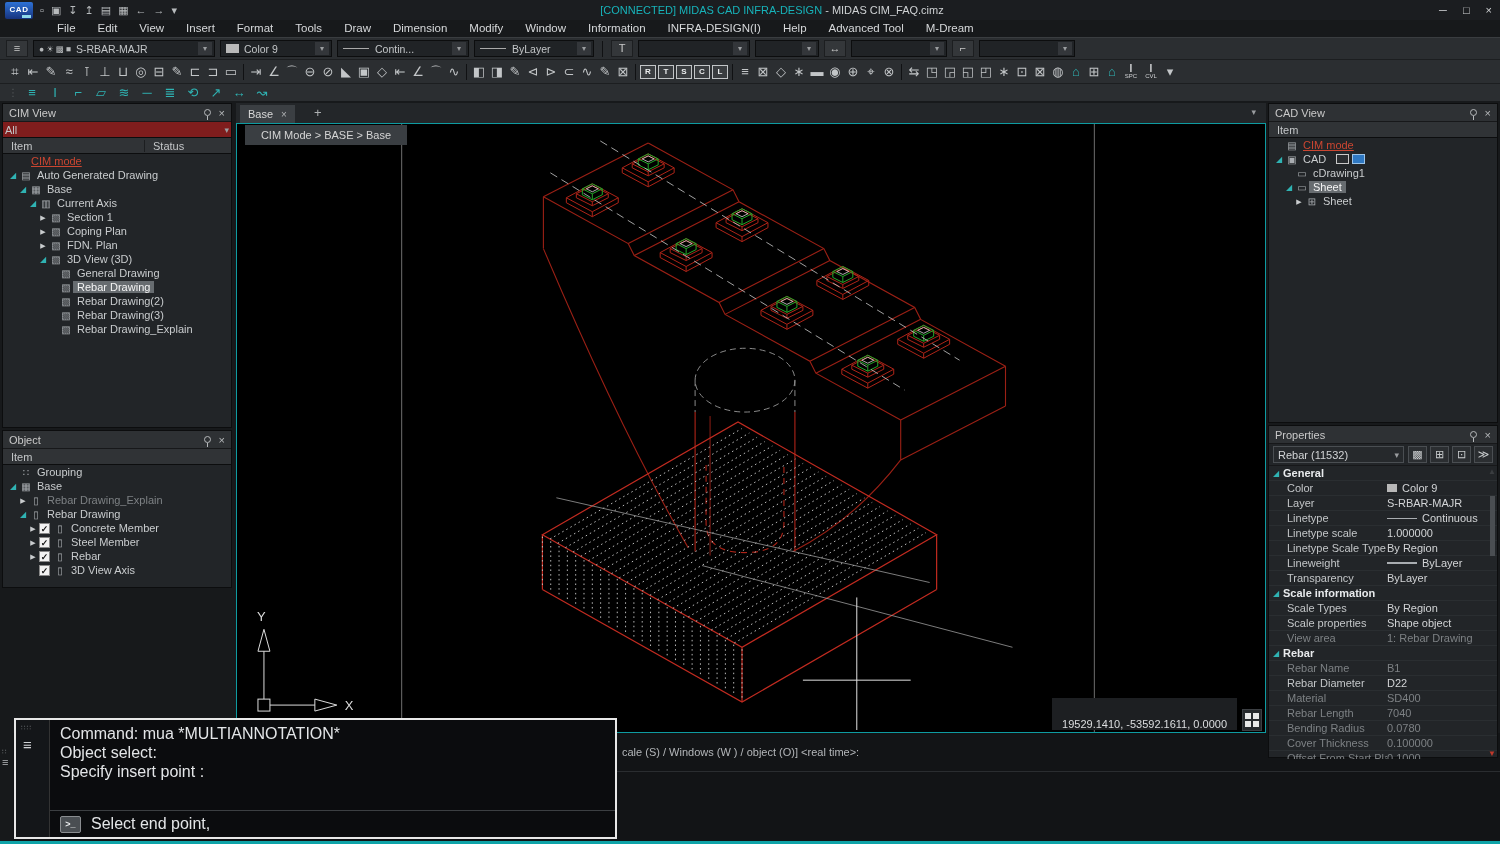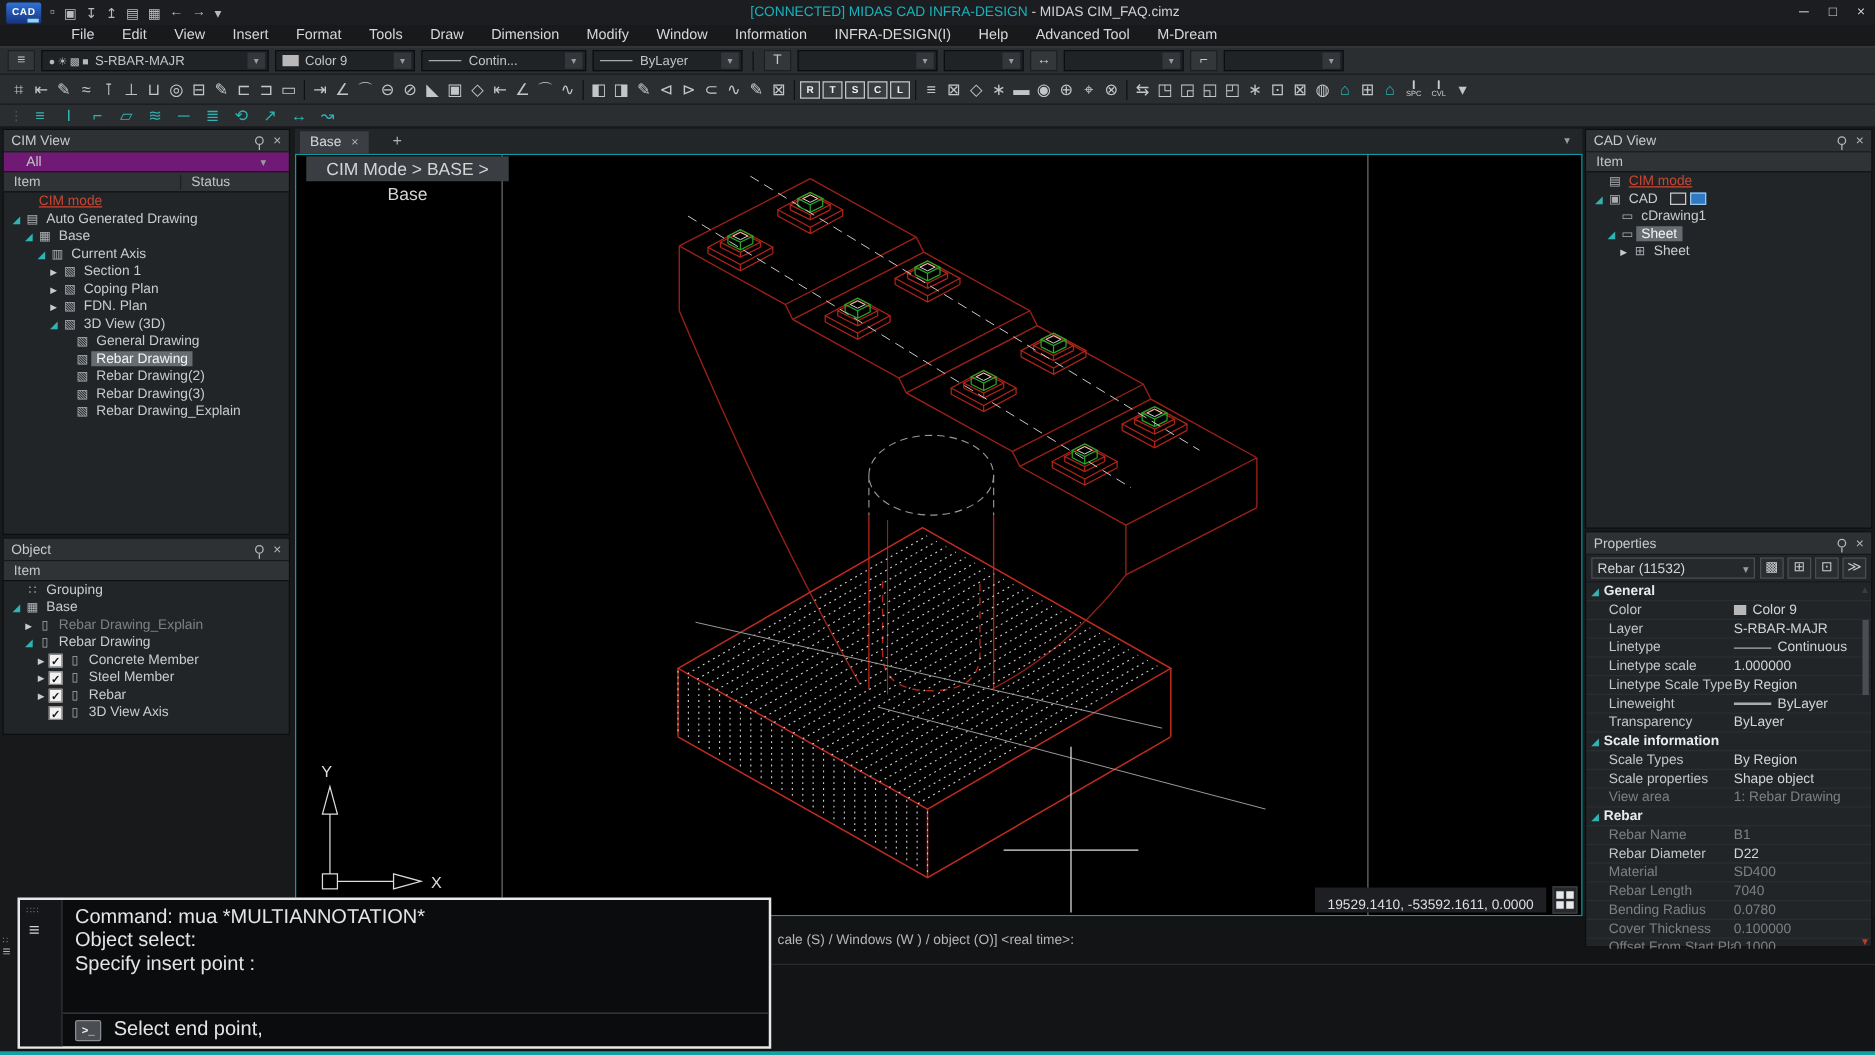--- a/index.html
+++ b/index.html
@@ -75,38 +75,38 @@
   .lbl { color:#c9ccce; padding:0 4px; }
   .lbl.red { color:#cb4631;text-decoration:underline; }
   .lbl.dim { color:#7d8184; }
   .lbl.sel { background:#676c70; color:#f4f4f4; }
   .wics { display:flex; gap:3px; margin-left:6px; }
   .wic1 { width:13px; height:10px; border:1px solid #c9c9c9; background:#2a2d30; display:inline-block; }
   .wic2 { width:13px; height:10px; border:1px solid #9cc4e8; background:#2f78c2; display:inline-block; }
 
   .hdr-row { height:16px; background:#303336; border-bottom:1px solid #0c0d0e; display:flex;
              align-items:center; font-size:11px; color:#c3c6c8; }
-  .filter-row { height:16px; background:#701a75; border-bottom:1px solid #0c0d0e; display:flex;
-                align-items:center; font-size:11px; color:#c3c6c8; padding:0 18px; }
+  .filter-row { height:16px; background:#7f1d1d; border-bottom:1px solid #0c0d0e; display:flex;
+                align-items:center; font-size:11px; color:#c3c6c8; padding:0 2px; }
   .filter-row .fcaret { margin-left:auto; color:#9a9da0; font-size:9px; }
 
   
   .tabbar { position:absolute; left:236px; top:103px; width:1030px; height:20px; background:#232629; }
   .tab { position:absolute; left:4px; top:2px; height:18px; background:#3b3f43; color:#d8d8d8;
          font-size:11px; display:flex; align-items:center; padding:0 8px; gap:8px; }
   .tab .tx { color:#aeb1b3; font-size:10px; }
   .tabadd { position:absolute; left:78px; top:2px; color:#aeb1b3; font-size:13px; }
   .tabcaret { position:absolute; right:10px; top:4px; color:#9a9da0; font-size:9px; }
   .viewport { position:absolute; left:236px; top:123px; width:1030px; height:610px; background:#000;
               border:1px solid #0e9ba1; overflow:hidden; }
   .viewport svg { position:absolute; left:0; top:0; }
   .breadcrumb { position:absolute; left:8px; top:1px; width:162px; height:20px; background:#3a3e42;
-                color:#d5d5d5; font-size:14px; text-align:center; line-height:20px; }
+                color:#d5d5d5; font-size:11px; text-align:center; line-height:20px; }
   .coords { position:absolute; right:28px; bottom:2px; height:20px; background:#1d1f22;
-            color:#dcdee0; font-size:11px; line-height:20px; padding:4px 10px; }
+            color:#dcdee0; font-size:11px; line-height:20px; padding:16px 10px; }
   .gridbtn { position:absolute; right:3px; bottom:1px; width:20px; height:22px; background:#26292c;
              border:1px solid #3c3f43; display:grid; grid-template-columns:6px 6px; gap:2px;
              align-content:center; justify-content:center; }
   .gridbtn i { width:6px; height:6px; background:#e8e8e8; }
 
   
   .dock { position:absolute; left:0; top:733px; width:1500px; height:108px; background:#121416; }
   .dock .sep { position:absolute; left:617px; top:38px; width:883px; height:1px; background:#2a2d30; }
   .status-text { position:absolute; left:622px; top:13px; font-size:11px; color:#b4b7ba; }
   .teal-strip { position:absolute; left:0; top:841px; width:1500px; height:3px; background:#0fa3a8; }

